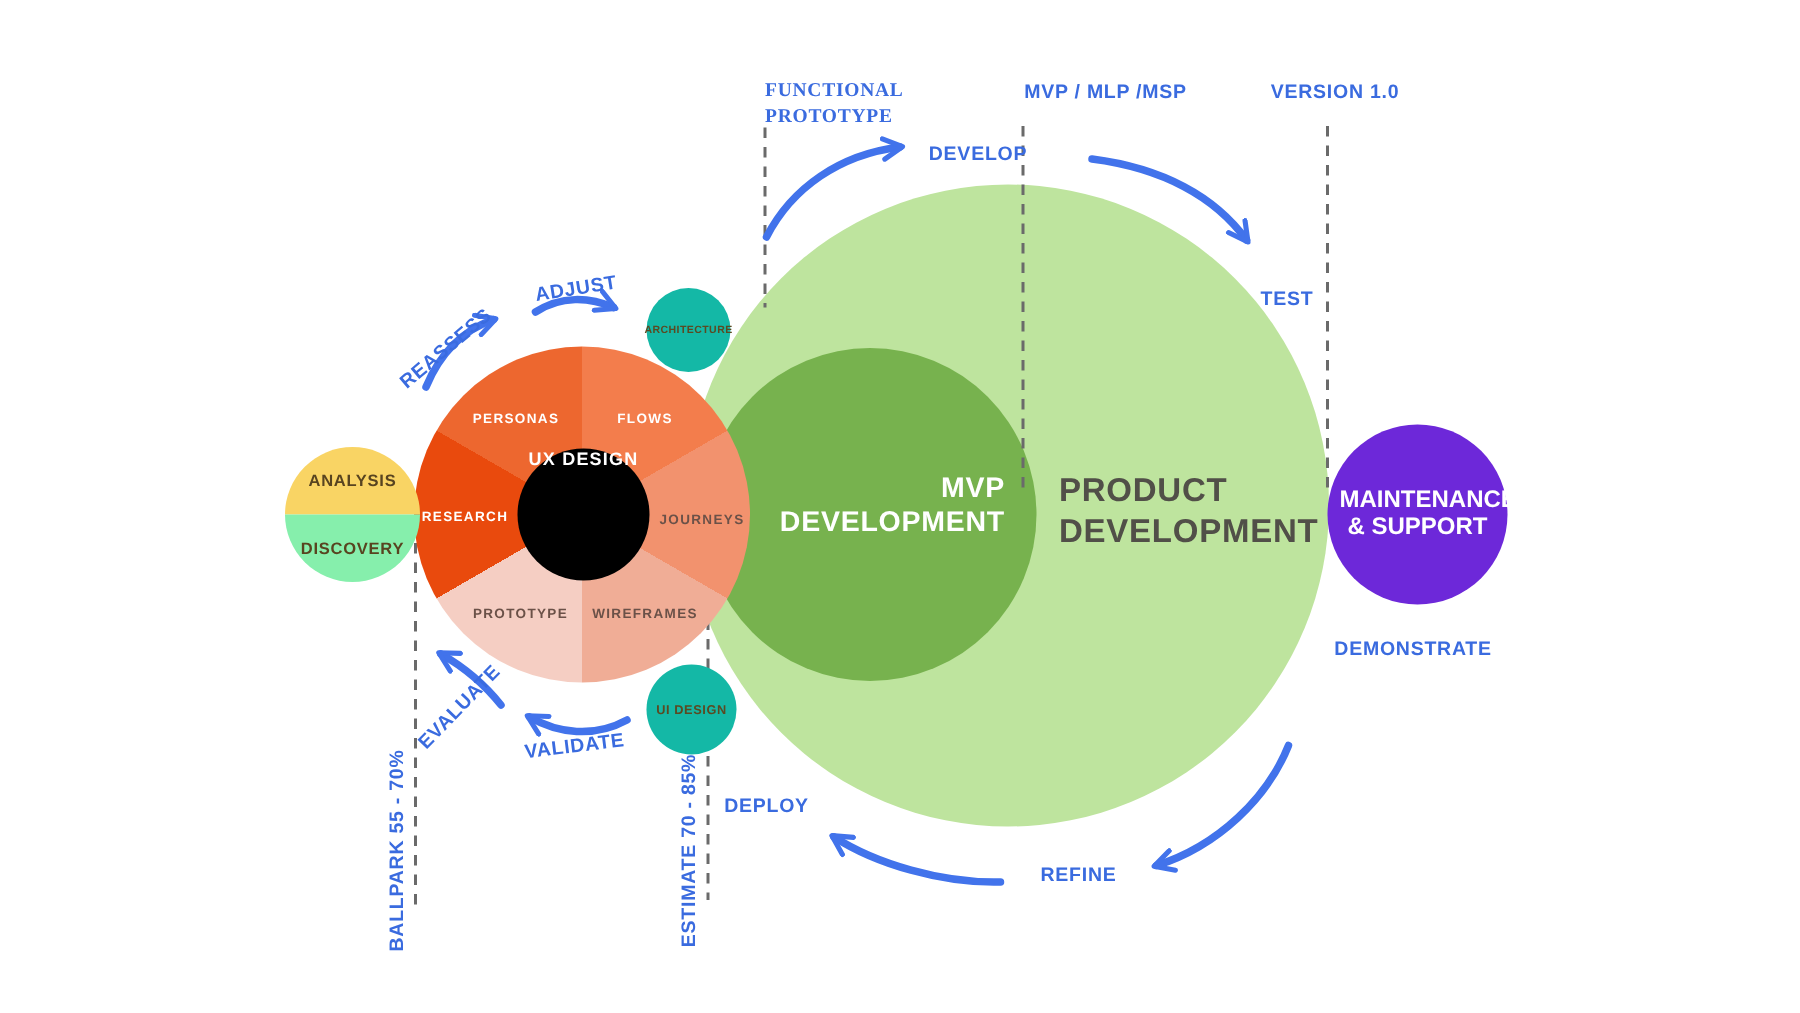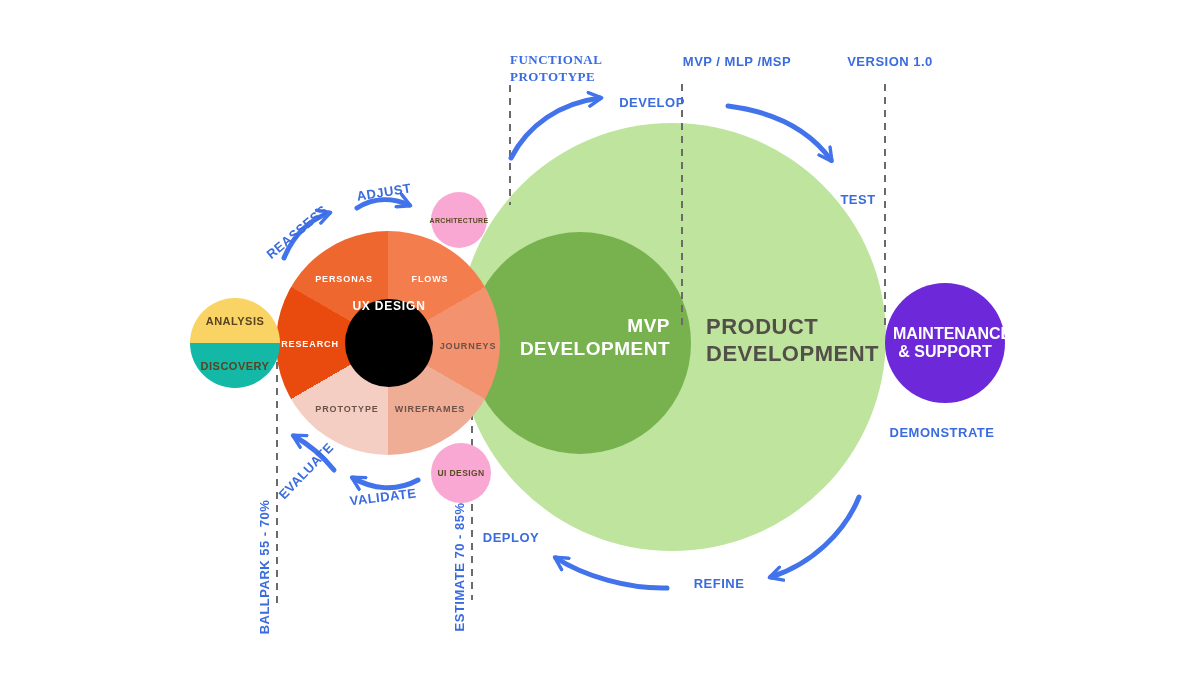--- a/index.html
+++ b/index.html
@@ -25,22 +25,22 @@
     display:flex;align-items:flex-start;justify-content:center;
     color:#fff;font-weight:bold;font-size:12px;letter-spacing:.8px;}
   .wheel-label{position:absolute;transform:translate(-50%,-50%);
     font-size:9px;font-weight:bold;letter-spacing:.9px;white-space:nowrap;}
   .wl-light{color:#ffffff;}
   .wl-dark{color:#6B5148;}
   .split-circle{left:190px;top:298px;width:90px;height:90px;overflow:hidden;}
   .half{position:absolute;left:0;width:100%;height:50%;display:flex;align-items:center;justify-content:center;
     color:#584420;font-weight:bold;font-size:11px;letter-spacing:.5px;}
   .half-top{top:0;background:#F9D464;}
-  .half-bottom{top:50%;background:#14b8a6;}
-  .yellow-circle{background:#f9a8d4;display:flex;align-items:center;justify-content:center;
+  .half-bottom{top:50%;background:#86efac;}
+  .yellow-circle{background:#14b8a6;display:flex;align-items:center;justify-content:center;
     color:#5A4A22;font-weight:bold;text-align:center;}
   .architecture{left:431px;top:192px;width:56px;height:56px;font-size:7px;letter-spacing:.3px;}
   .ui-design{left:431px;top:443px;width:60px;height:60px;font-size:8.5px;letter-spacing:.4px;}
   .maintenance{left:885px;top:283px;width:120px;height:120px;background:#6d28d9;
     display:flex;align-items:center;justify-content:center;text-align:center;
     color:#fff;font-weight:bold;font-size:16px;line-height:18px;}
   .maintenance .inner{width:104px;}
   .blue-label{position:absolute;color:#3A6BDF;font-weight:bold;font-size:13px;letter-spacing:.5px;white-space:nowrap;}
   .centered{transform:translate(-50%,-50%);}
   .wrap{white-space:normal;font-family:Liberation Serif, serif;}

